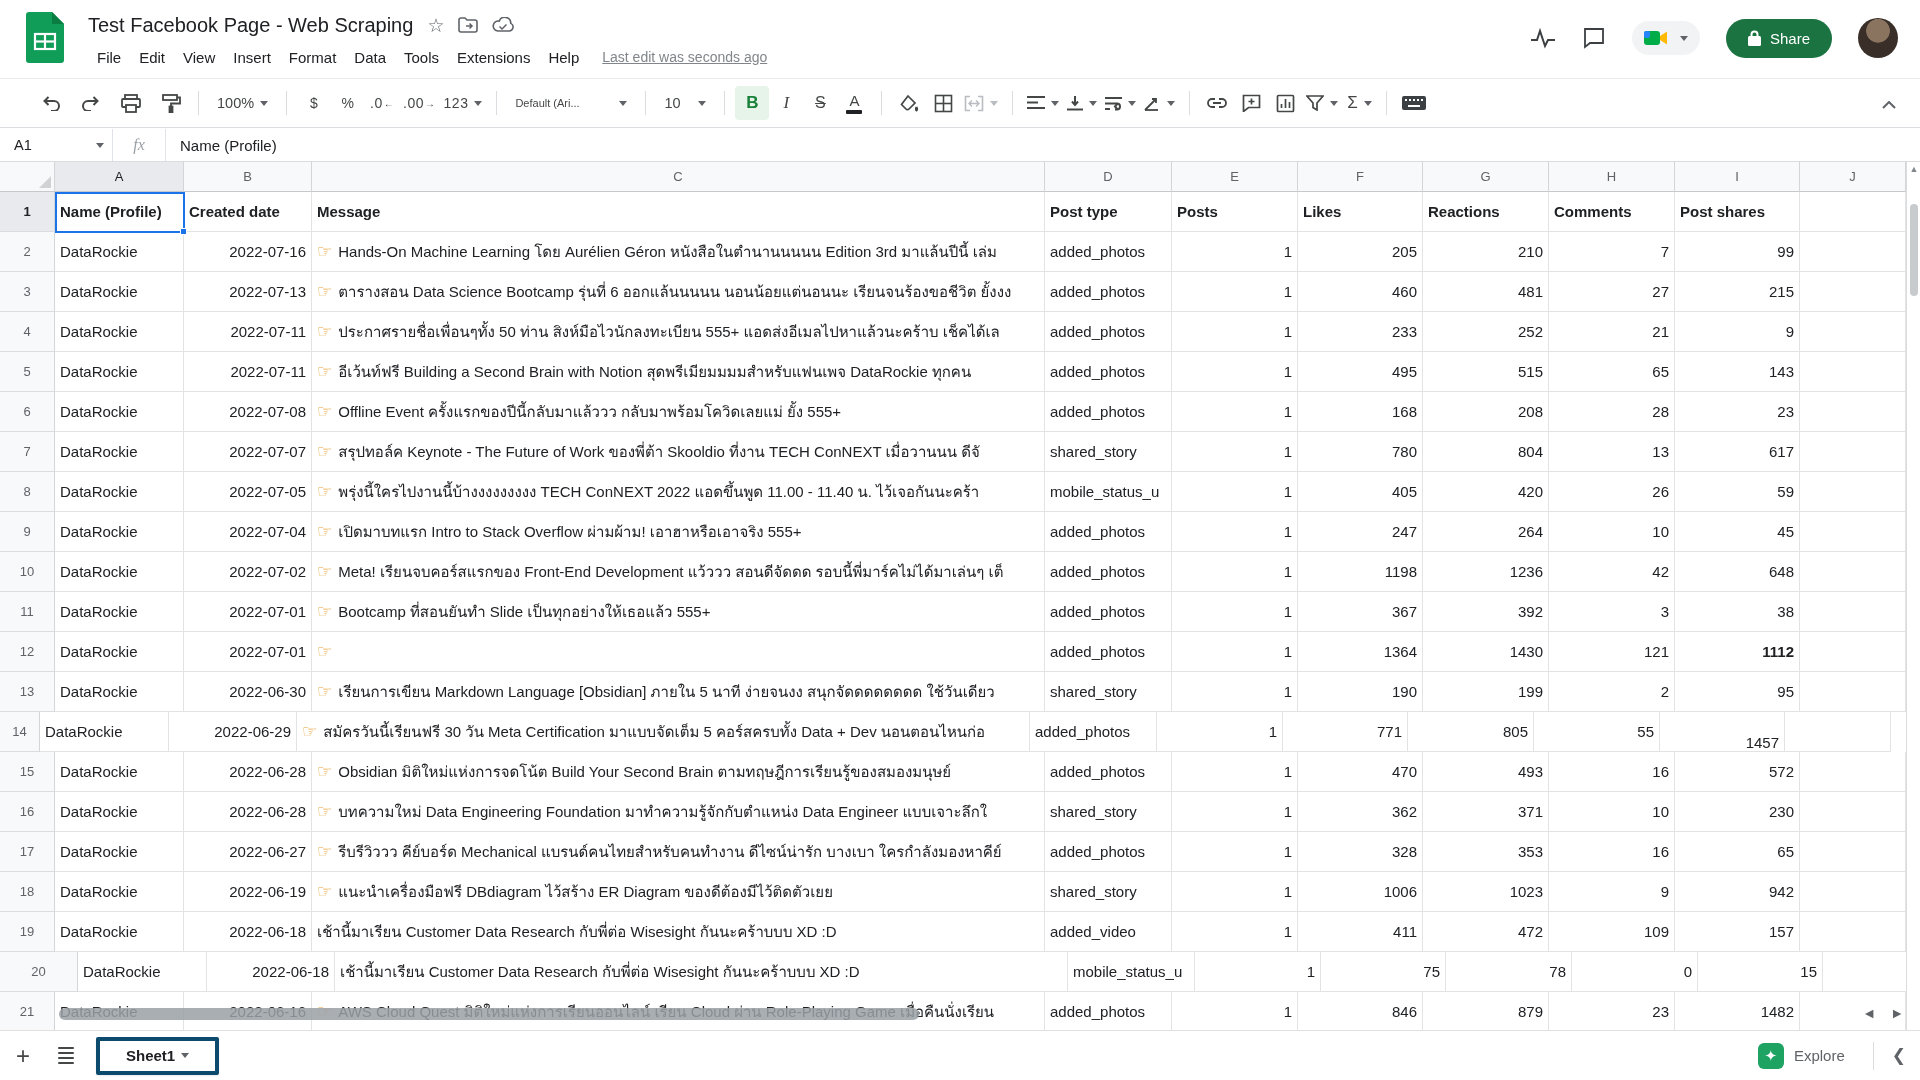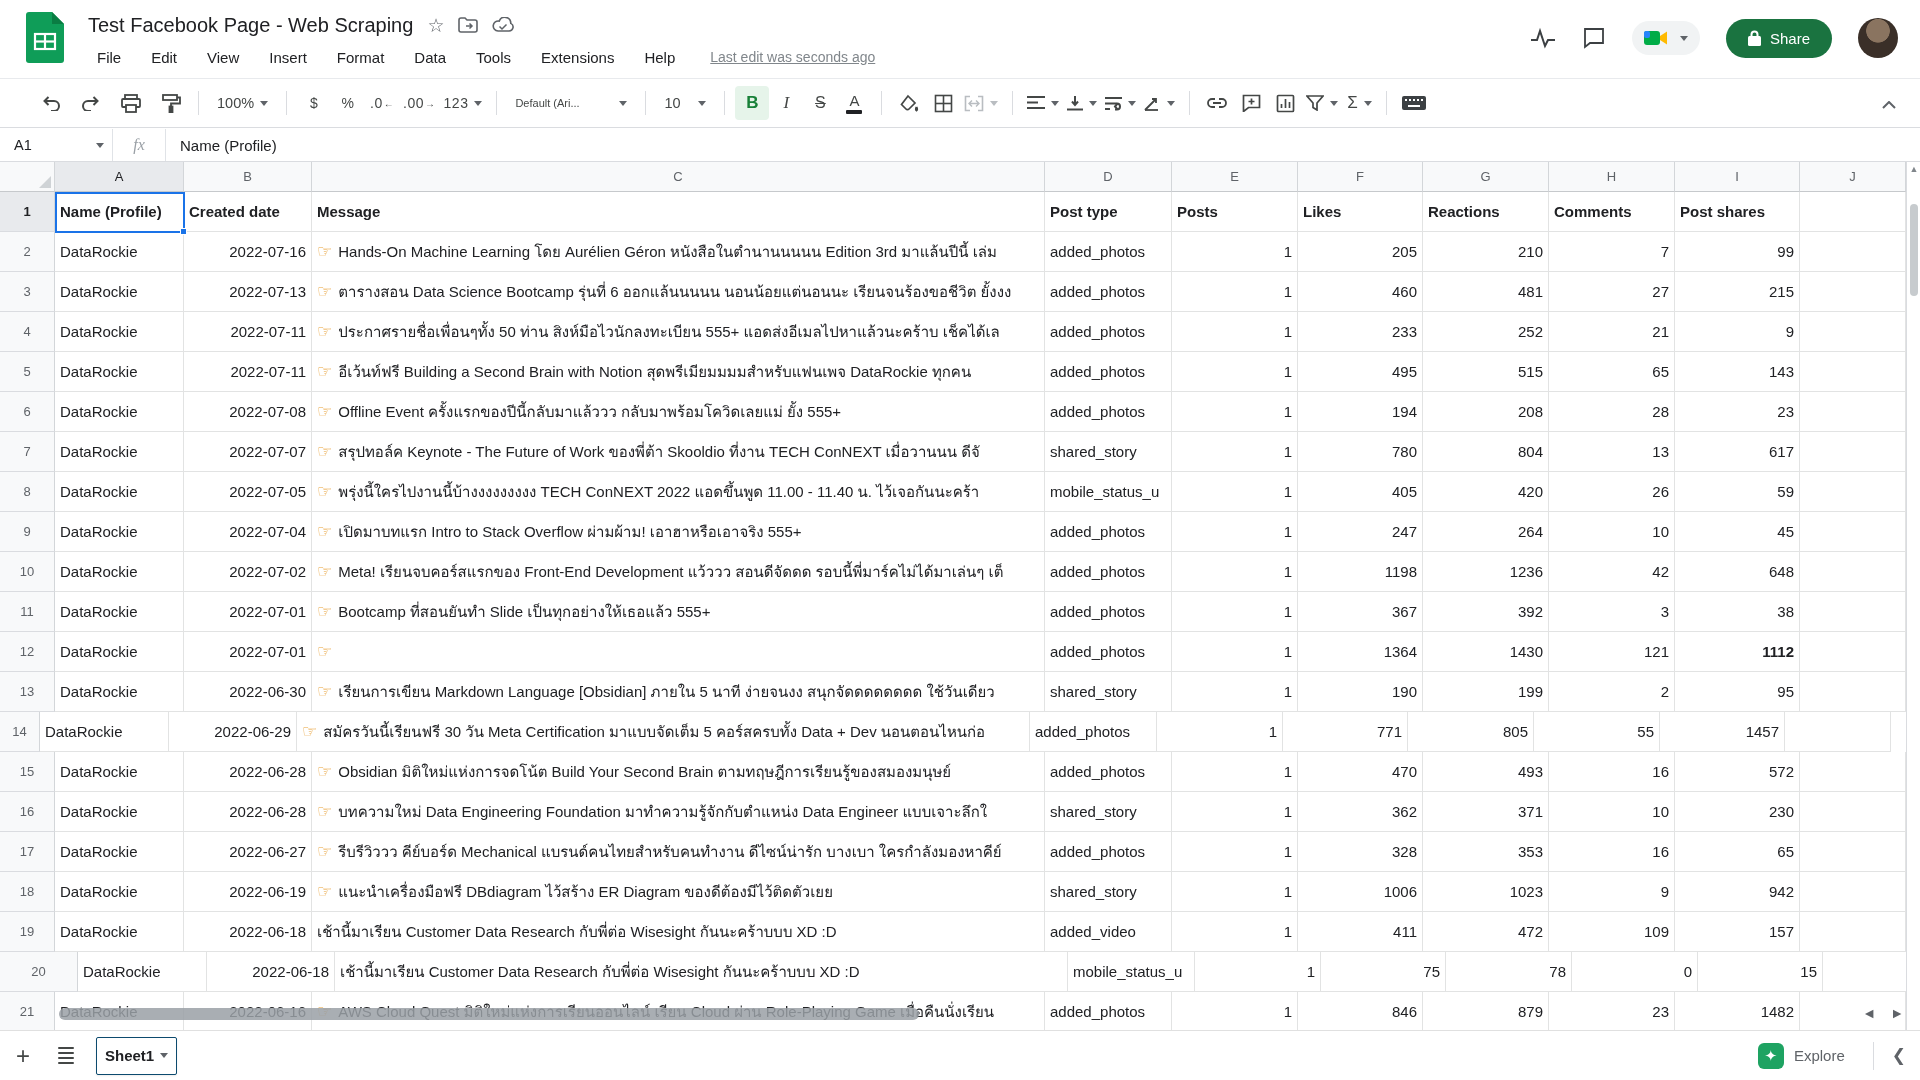--- a/index.html
+++ b/index.html
@@ -8,21 +8,21 @@
   .caret { display:inline-block; width:0; height:0; border-left:4px solid transparent;
     border-right:4px solid transparent; border-top:5px solid #5f6368; margin-left:6px; vertical-align:middle;}
   svg { display:block; }
 
   
   #titlebar { position:absolute; left:0; top:0; width:1920px; height:78px; background:#fff; }
   #logo { position:absolute; left:26px; top:12px; }
   #title-row { position:absolute; left:88px; top:10px; height:30px; display:flex; align-items:center; gap:14px;}
   #doc-title { font-size:20px; color:#202124; }
   .tb-ic { color:#5f6368; font-size:19px; cursor:pointer;}
-  #menu-row { position:absolute; left:88px; top:44px; height:26px; display:flex; align-items:center; gap:12px; }
+  #menu-row { position:absolute; left:88px; top:44px; height:26px; display:flex; align-items:center; gap:0; }
   .menu-item { font-size:15px; color:#202124; padding:3px 9px; border-radius:4px; cursor:pointer;}
   #last-edit { font-size:14px; color:#80868b; margin-left:14px; text-decoration:underline; cursor:pointer;}
   #tb-right { position:absolute; right:22px; top:10px; height:56px; display:flex; align-items:center; gap:26px; }
   #meet-pill { display:flex; align-items:center; gap:6px; background:#f1f3f4; border-radius:18px; padding:8px 12px; cursor:pointer;}
   #share-btn { display:flex; align-items:center; gap:9px; background:#1a7340; color:#fff;
     border:none; border-radius:22px; padding:11px 22px; font-size:15px; font-family:inherit; cursor:pointer;}
   #avatar { width:40px; height:40px; border-radius:50%; background:radial-gradient(circle at 50% 32%, #8a7460 0 34%, #3a2f28 36%); position:relative; overflow:hidden; cursor:pointer;}
 
   
   #toolbar { position:absolute; left:0; top:78px; width:1920px; height:50px; background:#fff;
@@ -83,22 +83,22 @@
     border-radius:7px; opacity:0.85; cursor:pointer;}
   #hscroll-arrows { position:absolute; right:16px; top:843px; display:flex; gap:14px; color:#5f6368; font-size:14px;}
   #hscroll-arrows span{cursor:pointer;}
 
   
   #tabbar { position:absolute; left:0; top:1030px; width:1920px; height:50px; background:#fff;
     border-top:1px solid #e0e0e0; display:flex; align-items:center;}
   #add-sheet { width:46px; text-align:center; font-size:24px; color:#444746; cursor:pointer;}
   #all-sheets { width:40px; display:flex; flex-direction:column; gap:3px; align-items:center; cursor:pointer;}
   #all-sheets i { width:16px; height:2px; background:#444746; border-radius:1px;}
-  #sheet-tab { height:38px; margin-left:10px; background:#fff; border:1px solid #0c4a6e; border-radius:2px;
-    display:flex; align-items:center; padding:0 8px; font-size:15px; font-weight:bold; color:#202124; cursor:pointer;
+  #sheet-tab { height:38px; margin-left:10px; background:#fff; border:4px solid #0c4a6e; border-radius:2px;
+    display:flex; align-items:center; padding:0 26px; font-size:15px; font-weight:bold; color:#202124; cursor:pointer;
     box-shadow:0 1px 2px rgba(0,0,0,0.08);}
   #tab-right { margin-left:auto; display:flex; align-items:center; gap:18px; padding-right:14px;}
   #explore-btn { display:flex; align-items:center; gap:10px; cursor:pointer; padding:6px 10px; border-radius:18px;}
   #explore-btn .lbl { font-size:15px; color:#5f6368;}
   #explore-ic { width:26px; height:26px; border-radius:6px; background:#1ea362; display:flex; align-items:center; justify-content:center; color:#fff; font-size:15px;}
   #tabbar .vsep { width:1px; height:28px; background:#dadce0;}
   #collapse-right { color:#5f6368; font-size:17px; cursor:pointer;}
 </style>
 </head>
 <body>
@@ -533,21 +533,21 @@
           <span class="emoji">☞</span>
           <span>Offline Event ครั้งแรกของปีนี้กลับมาแล้ววว กลับมาพร้อมโควิดเลยแม่ ยั้ง 555+</span>
         </div>
         <div class="cell" style="width: 127px;">
           <span>added_photos</span>
         </div>
         <div class="cell num" style="width: 126px;">
           <span>1</span>
         </div>
         <div class="cell num" style="width: 125px;">
-          <span>194</span>
+          <span>168</span>
         </div>
         <div class="cell num" style="width: 126px;">
           <span>208</span>
         </div>
         <div class="cell num" style="width: 126px;">
           <span>28</span>
         </div>
         <div class="cell num" style="width: 125px;">
           <span>23</span>
         </div>
@@ -796,21 +796,21 @@
         </div>
         <div class="cell num" style="width: 125px;">
           <span>771</span>
         </div>
         <div class="cell num" style="width: 126px;">
           <span>805</span>
         </div>
         <div class="cell num" style="width: 126px;">
           <span>55</span>
         </div>
-        <div class="cell num" style="width: 125px;">
+        <div class="cell num" style="width: 125px; align-items: flex-end;">
           <span>1457</span>
         </div>
         <div class="cell" style="width: 106px;"></div>
       </div>
       <div class="row">
         <div class="cell rownum" style="width: 55px;">15</div>
         <div class="cell" style="width: 129px;">
           <span>DataRockie</span>
         </div>
         <div class="cell num" style="width: 128px;">

